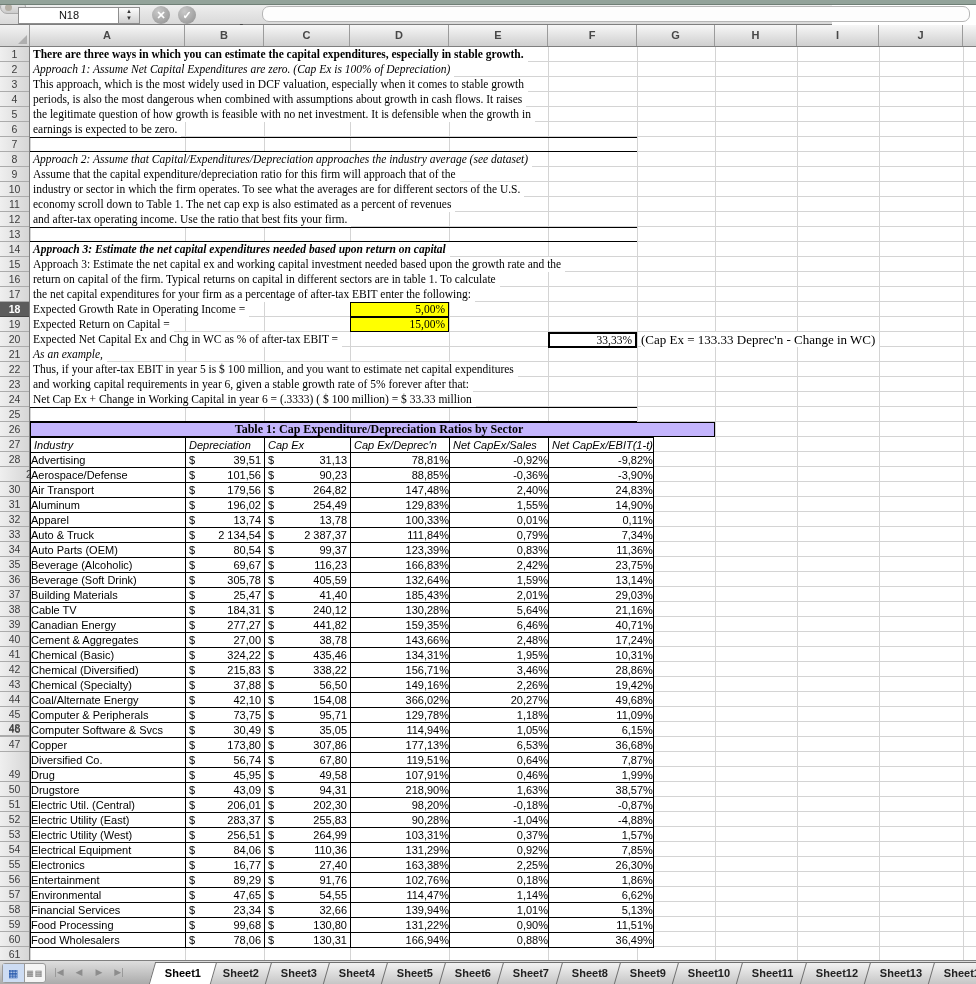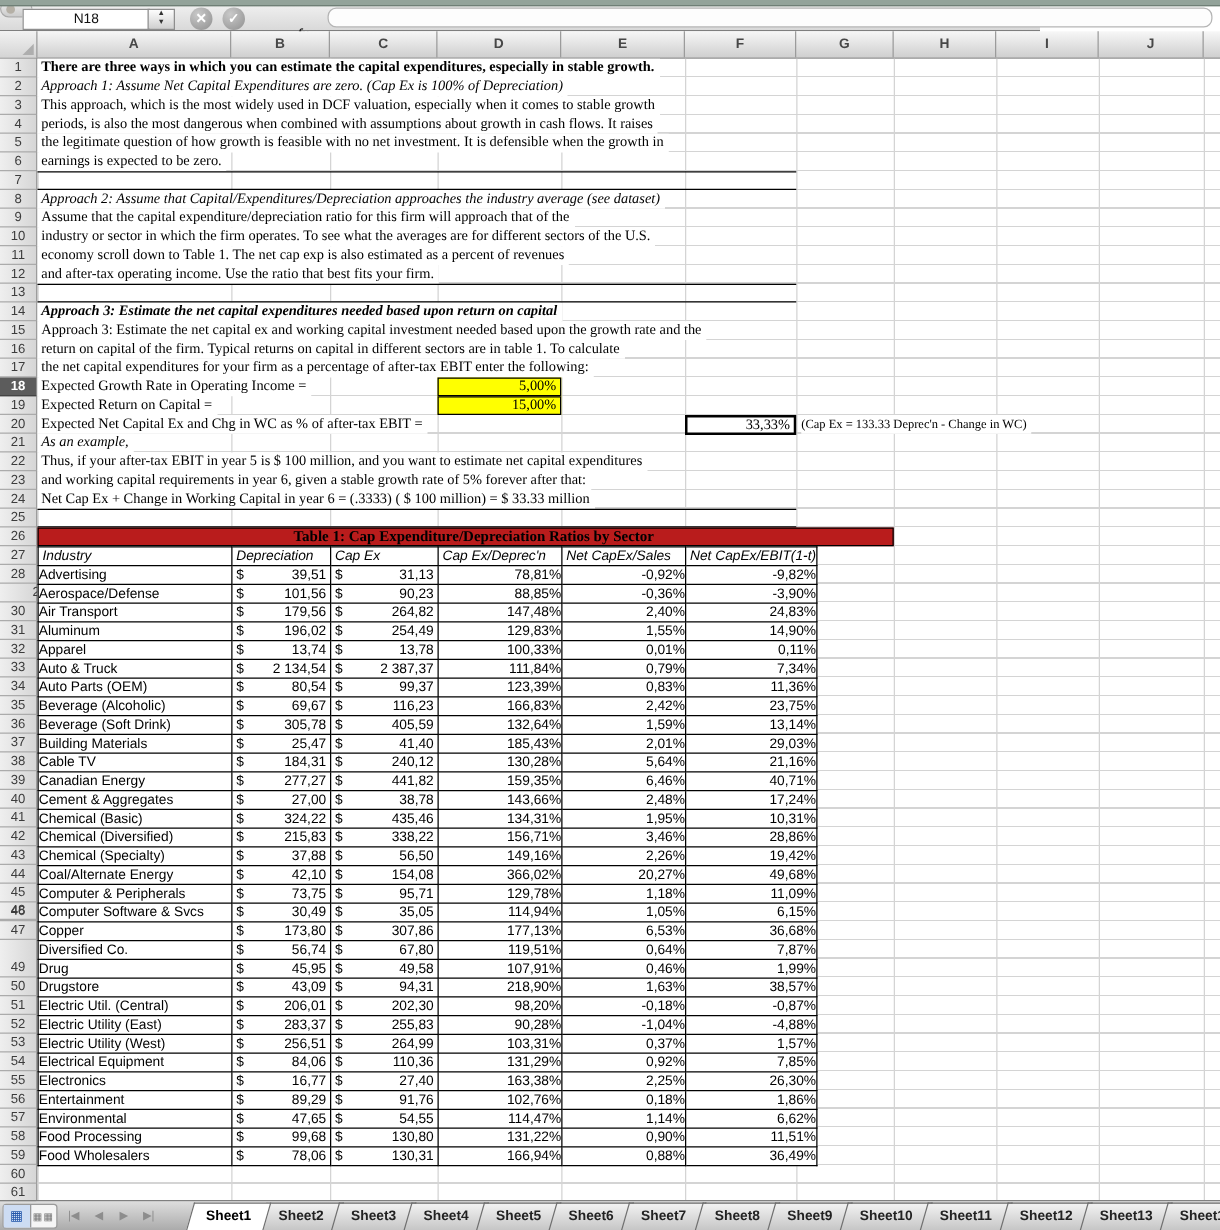--- a/index.html
+++ b/index.html
@@ -53,23 +53,23 @@
   .sep{position:absolute;left:30px;width:607px;height:15px;border-top:1px solid #000;
        border-bottom:1px solid #000;box-sizing:border-box;z-index:4;}
   
   .inputcell{position:absolute;left:350px;width:99px;height:15px;background:#ffff00;border:1px solid #000;
              box-sizing:border-box;font-family:"Liberation Serif",serif;font-size:11.5px;line-height:13px;
              text-align:right;padding-right:3px;z-index:5;}
   #resultcell{position:absolute;left:548px;top:332px;width:89px;height:16px;background:#fff;border:2px solid #000;
               box-sizing:border-box;font-family:"Liberation Serif",serif;font-size:11.5px;line-height:12px;
               text-align:right;padding-right:3px;z-index:5;}
   #resultnote{position:absolute;left:641px;top:332px;height:15px;line-height:15px;background:#fff;
-              font-family:"Liberation Serif",serif;font-size:10px;white-space:nowrap;z-index:5;padding-right:4px;}
+              font-family:"Liberation Serif",serif;font-size:13px;white-space:nowrap;z-index:5;padding-right:4px;}
   
-  #tbltitle{position:absolute;left:30px;top:422px;width:685px;height:15px;background:#b91c1c;border:1px solid #000;
+  #tbltitle{position:absolute;left:30px;top:422px;width:685px;height:15px;background:#c4b5fd;border:1px solid #000;
             box-sizing:border-box;font-family:"Liberation Serif",serif;font-weight:bold;font-size:12px;
             line-height:13px;text-align:center;z-index:5;padding-left:13px;}
   #sectortable{position:absolute;left:30px;top:437px;border-collapse:collapse;z-index:5;background:#fff;
                table-layout:fixed;font-size:11px;}
   #sectortable td,#sectortable th{border:1px solid #000;height:15px;padding:0;overflow:hidden;
                white-space:nowrap;box-sizing:border-box;font-weight:normal;}
   #sectortable th{font-style:italic;text-align:left;padding-left:3px;font-size:11px;}
   .c-ind{width:155px;padding-left:3px;text-align:left;}
   .c-cur{width:79px;}
   .c-cur2{width:86px;}
@@ -791,20 +791,38 @@
             <div class="curwrap">
               <span>$</span>
               <span>54,55</span>
             </div>
           </td>
           <td class="c-pct1">114,47%</td>
           <td class="c-pct2">1,14%</td>
           <td class="c-pct3">6,62%</td>
         </tr>
         <tr>
+          <td class="c-ind">Financial Services</td>
+          <td class="c-cur">
+            <div class="curwrap">
+              <span>$</span>
+              <span>23,34</span>
+            </div>
+          </td>
+          <td class="c-cur2">
+            <div class="curwrap">
+              <span>$</span>
+              <span>32,66</span>
+            </div>
+          </td>
+          <td class="c-pct1">139,94%</td>
+          <td class="c-pct2">1,01%</td>
+          <td class="c-pct3">5,13%</td>
+        </tr>
+        <tr>
           <td class="c-ind">Food Processing</td>
           <td class="c-cur">
             <div class="curwrap">
               <span>$</span>
               <span>99,68</span>
             </div>
           </td>
           <td class="c-cur2">
             <div class="curwrap">
               <span>$</span>

